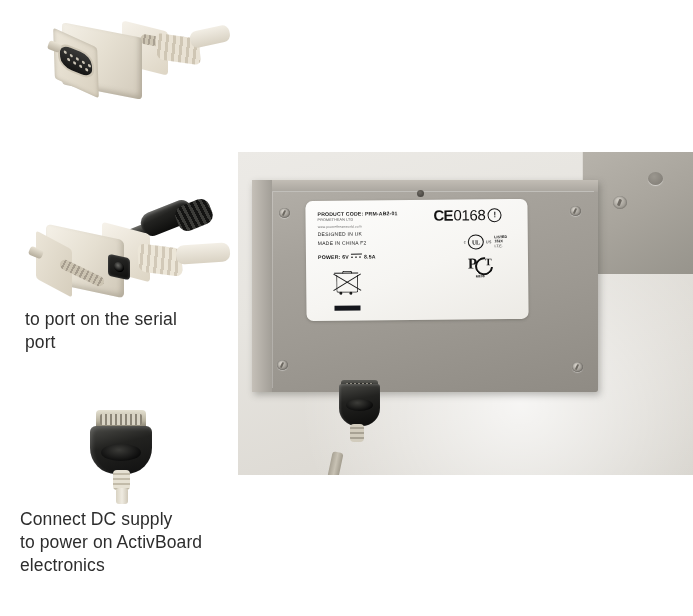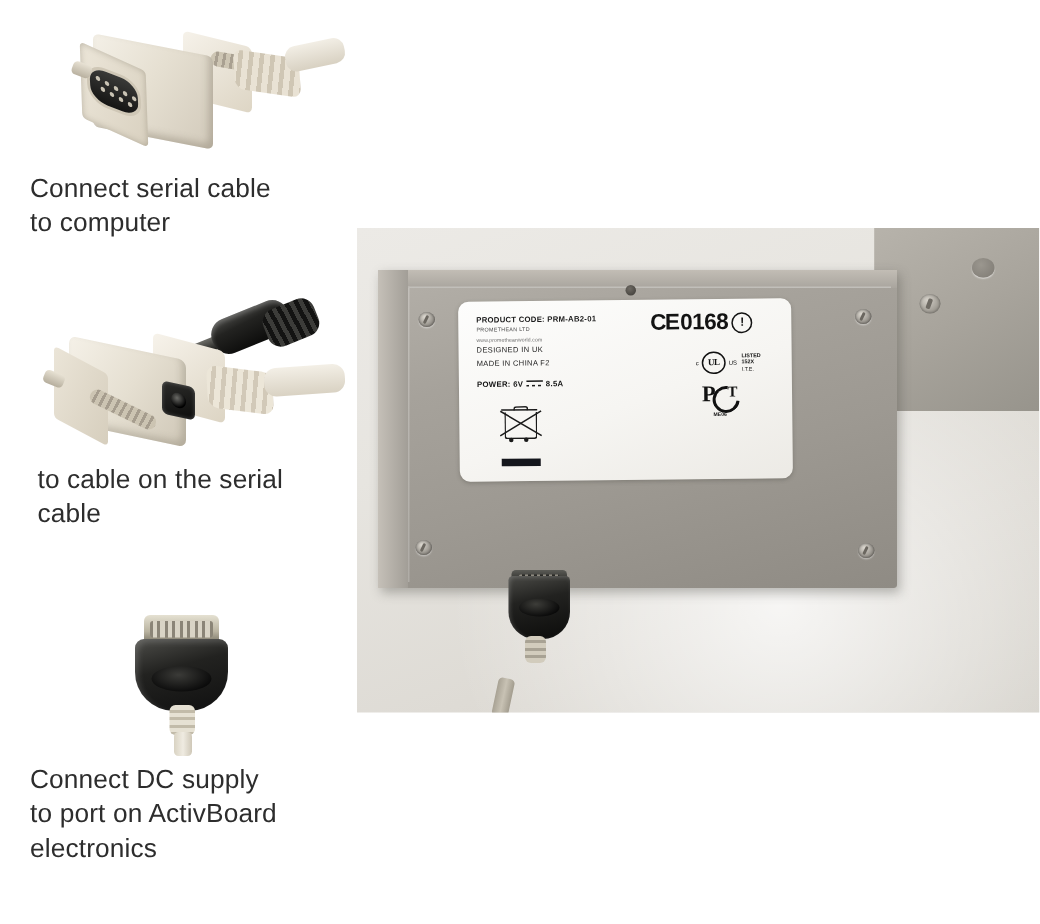--- a/index.html
+++ b/index.html
@@ -344,21 +344,21 @@
       repeating-linear-gradient(90deg,#1b1b1b 0 2px, transparent 2px 4px) 0 3px/11px 1px no-repeat;
   }
 
   
   .ce {
     display:flex; align-items:center; gap:1px;
     font-size:16px; color:#131313; line-height:1;
     letter-spacing:-0.5px;
   }
   .ce-letters { font-weight:bold; font-size:15px; letter-spacing:-1px; }
-  .ce-num { font-weight:bold; font-size:15px; letter-spacing:-0.3px; }
+  .ce-num { font-weight:normal; font-size:15px; letter-spacing:-0.3px; }
   .ce-alert {
     display:inline-flex; align-items:center; justify-content:center;
     width:12px; height:12px; border:1.2px solid #131313; border-radius:50%;
     font-size:8px; font-weight:bold; line-height:1; margin-left:1px;
   }
 
   
   .ul-row { display:flex; align-items:flex-start; gap:2px; margin-top:12px; margin-left:30px; }
   .ul-c { font-size:4px; color:#111; align-self:center; }
   .ul-badge {
@@ -477,24 +477,20 @@
             <i style="left:4px;  top:7px;"></i>
               <i style="left:10px; top:8px;"></i>
             <i style="left:16px; top:9px;"></i>
               <i style="left:22px; top:10px;"></i>
           </div>
           <div class="screwL"></div>
           <div class="boot"></div>
           <div class="cable"></div>
         </div>
       </div>
-      <div class="caption">
-        <span class="ln">Connect serial cable</span>
-        <span class="ln">to computer</span>
-      </div>
     </div>
 
     <div class="step" id="step-2">
       <div class="step-figure">
         <div class="ph2">
           <div class="plug-tip"></div>
           <div class="plug-pin"></div>
           <div class="plug-body"></div>
           <div class="plug-rib"></div>
           <div class="hood"></div>
@@ -502,40 +498,40 @@
           <div class="face"></div>
           <div class="jack-body"></div>
           <div class="jack-hole"></div>
           <div class="screwL"></div>
           <div class="screwR"></div>
           <div class="boot"></div>
           <div class="cable"></div>
         </div>
       </div>
       <div class="caption">
-        <span class="ln"> to cable on the serial</span>
-        <span class="ln"> cable</span>
+        <span class="ln"> to port on the serial</span>
+        <span class="ln"> port</span>
       </div>
     </div>
 
     <div class="step" id="step-3">
       <div class="step-figure">
         <div class="ph3">
           <div class="contact"></div>
           <div class="contact-slots"></div>
           <div class="collar"></div>
           <div class="head"></div>
           <div class="indent"></div>
           <div class="strain"></div>
           <div class="cord"></div>
         </div>
       </div>
       <div class="caption">
         <span class="ln">Connect DC supply</span>
-        <span class="ln">to port on ActivBoard</span>
+        <span class="ln">to power on ActivBoard</span>
         <span class="ln">electronics</span>
       </div>
     </div>
 
   </div>
 
   <div class="photo">
     <div class="sheen"></div>
 
     <div class="bracket"></div>

